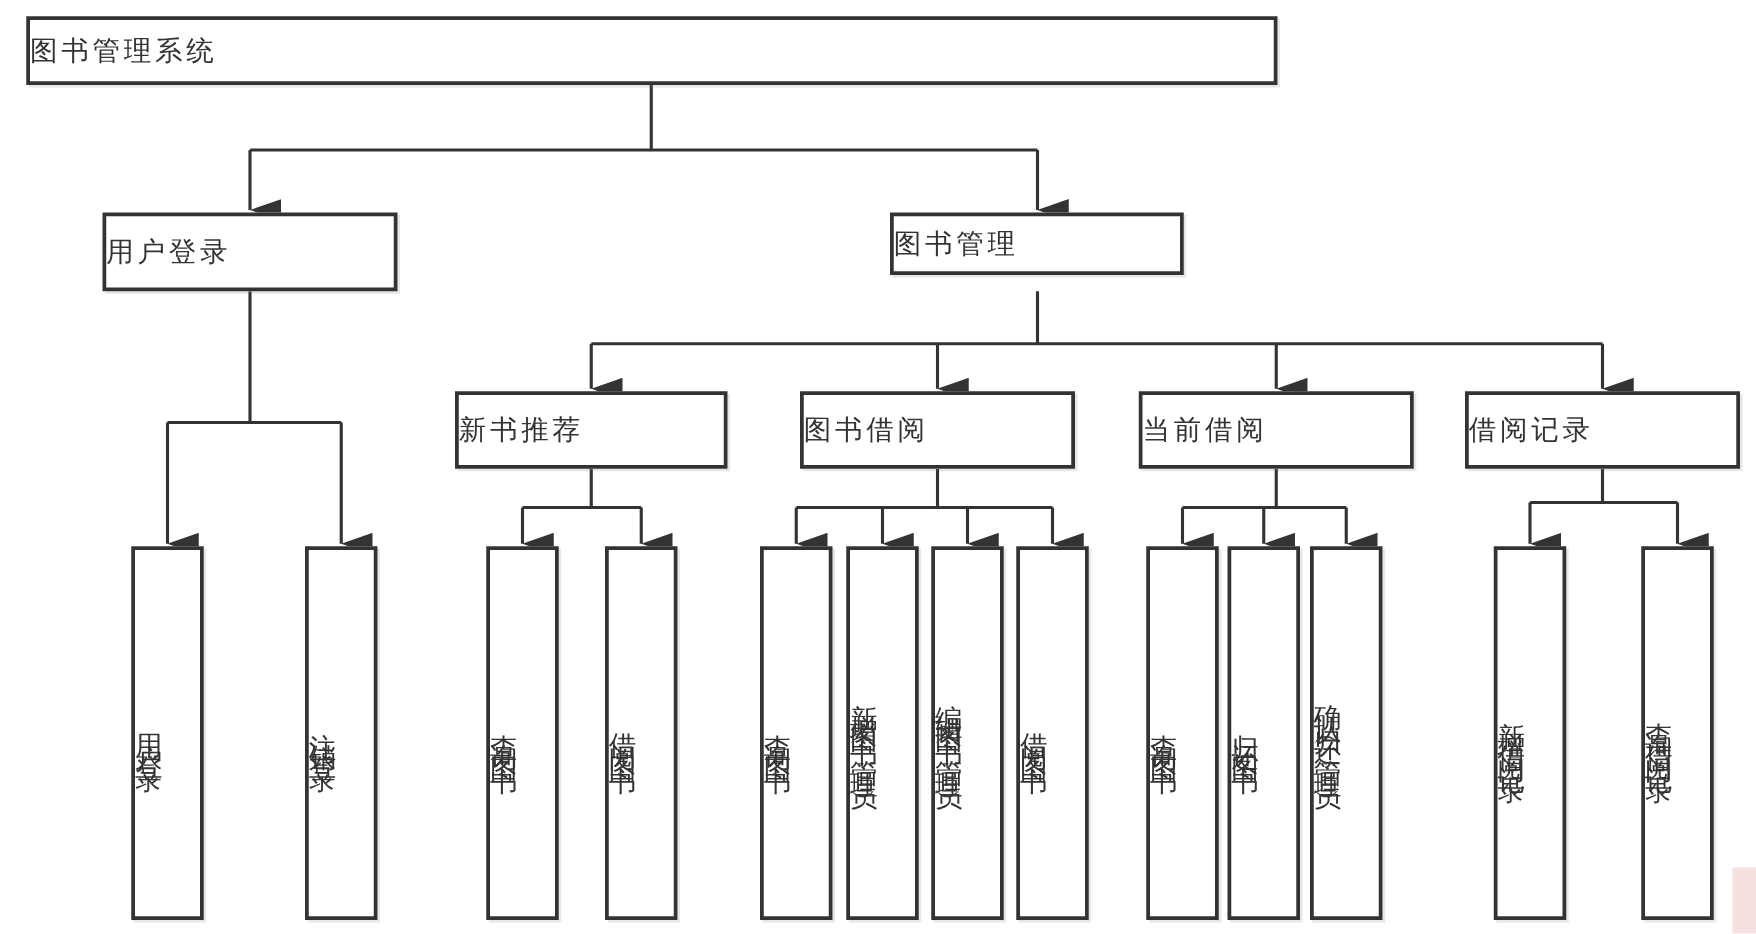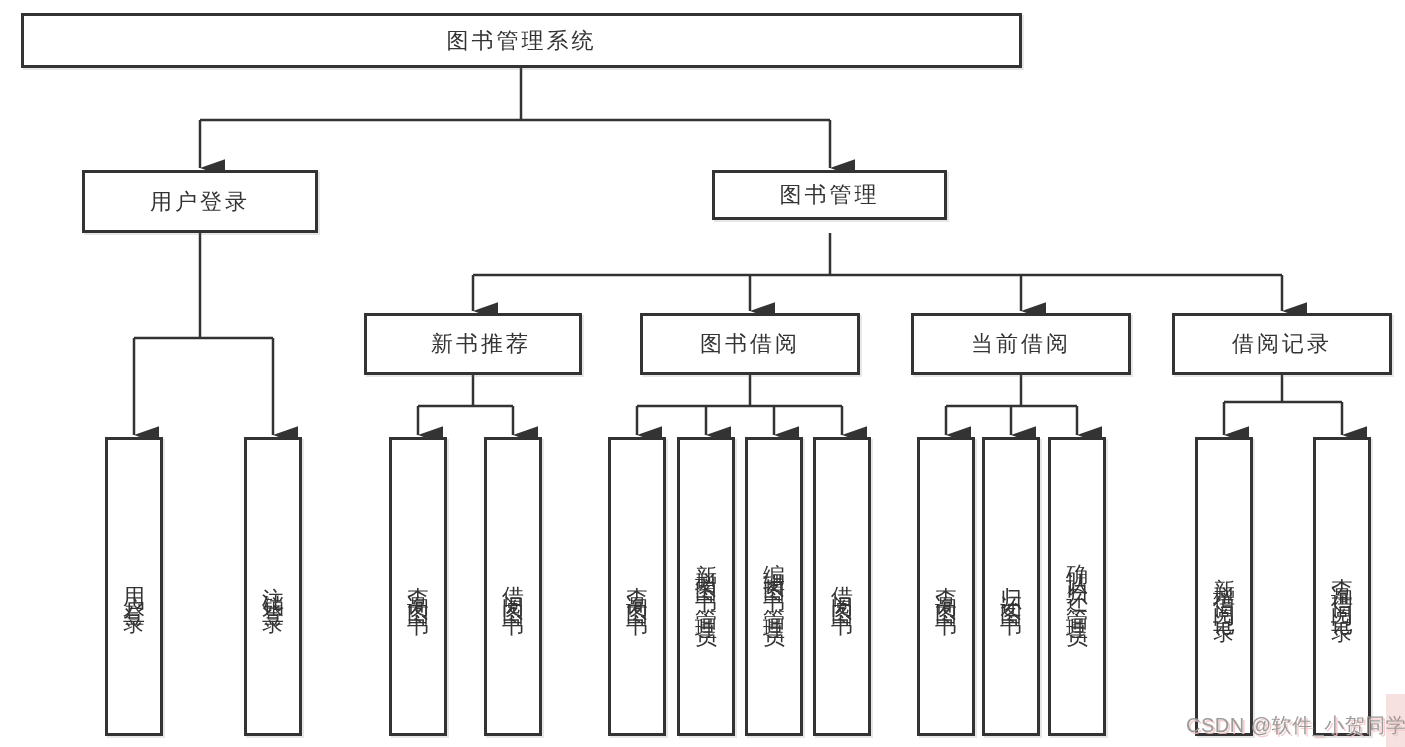--- a/index.html
+++ b/index.html
@@ -18,21 +18,21 @@
     z-index: 0;
   }
   .node {
     position: absolute;
     box-sizing: border-box;
     border: 3px solid #333333;
     background: #ffffff;
     color: #333333;
     display: flex;
     align-items: center;
-    justify-content: center;
+    justify-content: flex-start;
     z-index: 1;
     box-shadow: 2px 2px 0 rgba(120,120,120,0.18);
   }
   .h-label {
     font-size: 22px;
     letter-spacing: 3px;
     white-space: nowrap;
     line-height: 1;
   }
   .v-node .v-label {
@@ -42,21 +42,21 @@
     letter-spacing: 9px;
     line-height: 1;
     white-space: nowrap;
   }
   
   #n-root   { left: 21px;  top: 13px;  width: 1001px; height: 55px; }
   
   #n-login  { left: 82px;  top: 170px; width: 236px; height: 63px; }
   #n-mgmt   { left: 712px; top: 170px; width: 235px; height: 50px; }
   
-  #n-newrec { left: 364px; top: 313px; width: 218px; height: 62px; padding-left: 16px; }
+  #n-newrec { left: 364px; top: 313px; width: 218px; height: 62px; }
   #n-borrow { left: 640px; top: 313px; width: 220px; height: 62px; }
   #n-cur    { left: 911px; top: 313px; width: 220px; height: 62px; }
   #n-rec    { left: 1172px;top: 313px; width: 220px; height: 62px; }
   
   .v-node { top: 437px; width: 58px; height: 299px; }
   #l-login1  { left: 105px; }
   #l-logout  { left: 244px; }
   #l-nbr-q   { left: 389px; }
   #l-nbr-b   { left: 484px; }
   #l-bb-q    { left: 608px; }
@@ -204,15 +204,14 @@
   </div>
 
   <div class="node v-node" id="l-br-add">
     <span class="v-label">新增借阅记录</span>
   </div>
   <div class="node v-node" id="l-br-q">
     <span class="v-label">查询借阅记录</span>
   </div>
 
   <div id="wm-tint"></div>
-  <div id="watermark">CSDN @软件_小贺同学</div>
 
 </div>
 
 </body></html>

